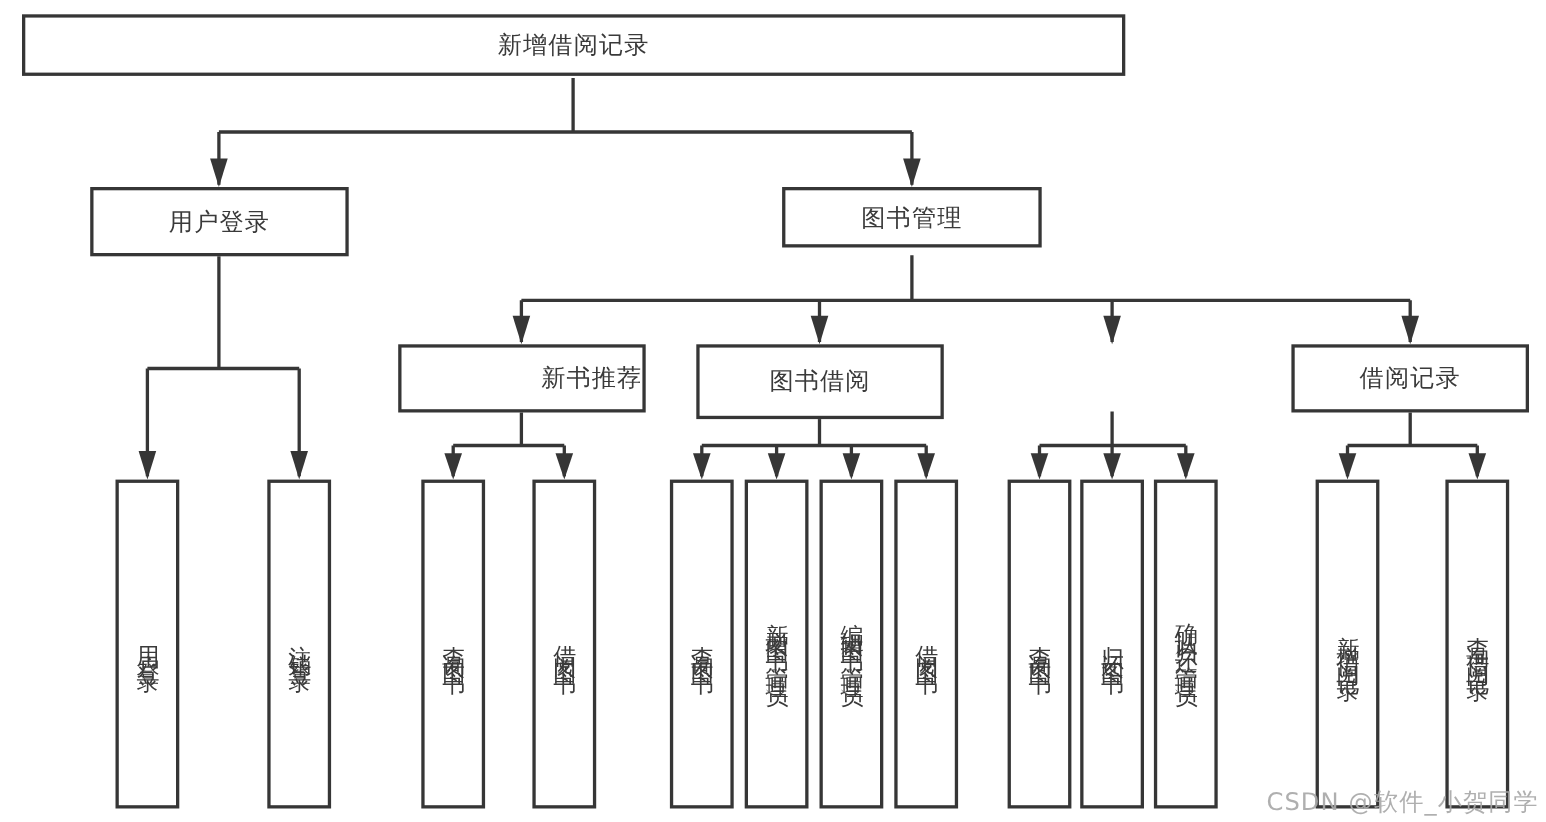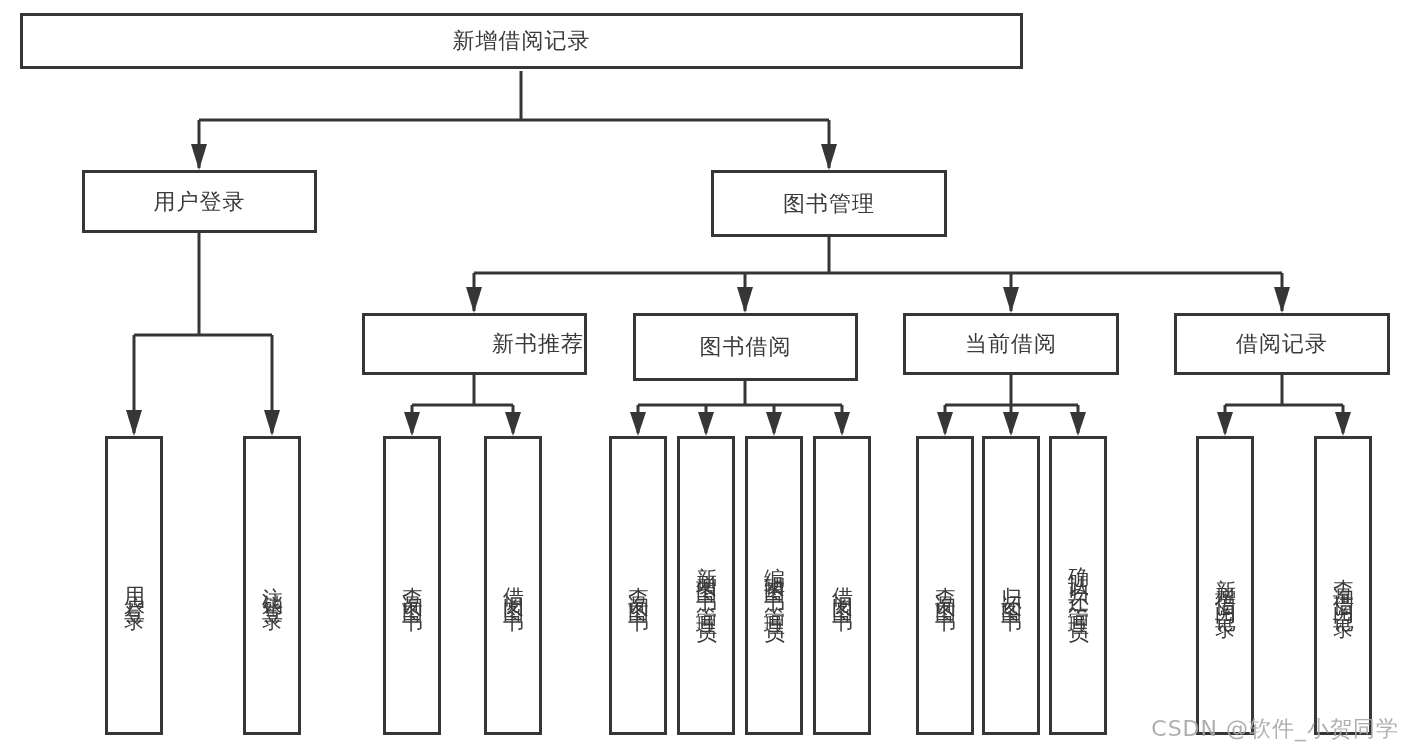--- a/index.html
+++ b/index.html
@@ -104,32 +104,29 @@
     </g>
   </svg>
 
   <div class="node" style="left:20px; top:13px; width:1003px; height:56px;">
     <span class="h-label">新增借阅记录</span>
   </div>
 
   <div class="node" style="left:82px; top:170px; width:235px; height:63px;">
     <span class="h-label">用户登录</span>
   </div>
-  <div class="node" style="left:711px; top:170px; width:236px; height:67px;">
+  <div class="node" style="left:711px; top:170px; width:236px; height:55px;">
     <span class="h-label">图书管理</span>
   </div>
 
   <div class="node" style="left:362px; top:313px; width:225px; height:62px;justify-content:flex-end;">
     <span class="h-label">新书推荐</span>
   </div>
   <div class="node" style="left:633px; top:313px; width:225px; height:68px;">
     <span class="h-label">图书借阅</span>
-  </div>
-  <div class="node" style="left:903px; top:313px; width:216px; height:62px;">
-    <span class="h-label">当前借阅</span>
   </div>
   <div class="node" style="left:1174px; top:313px; width:216px; height:62px;">
     <span class="h-label">借阅记录</span>
   </div>
 
   <div class="node leaf" style="left:105px; top:436px; width:58px; height:299px;">
     <span class="v-label">用户登录</span>
   </div>
   <div class="node leaf" style="left:243px; top:436px; width:58px; height:299px;">
     <span class="v-label">注销登录</span>

